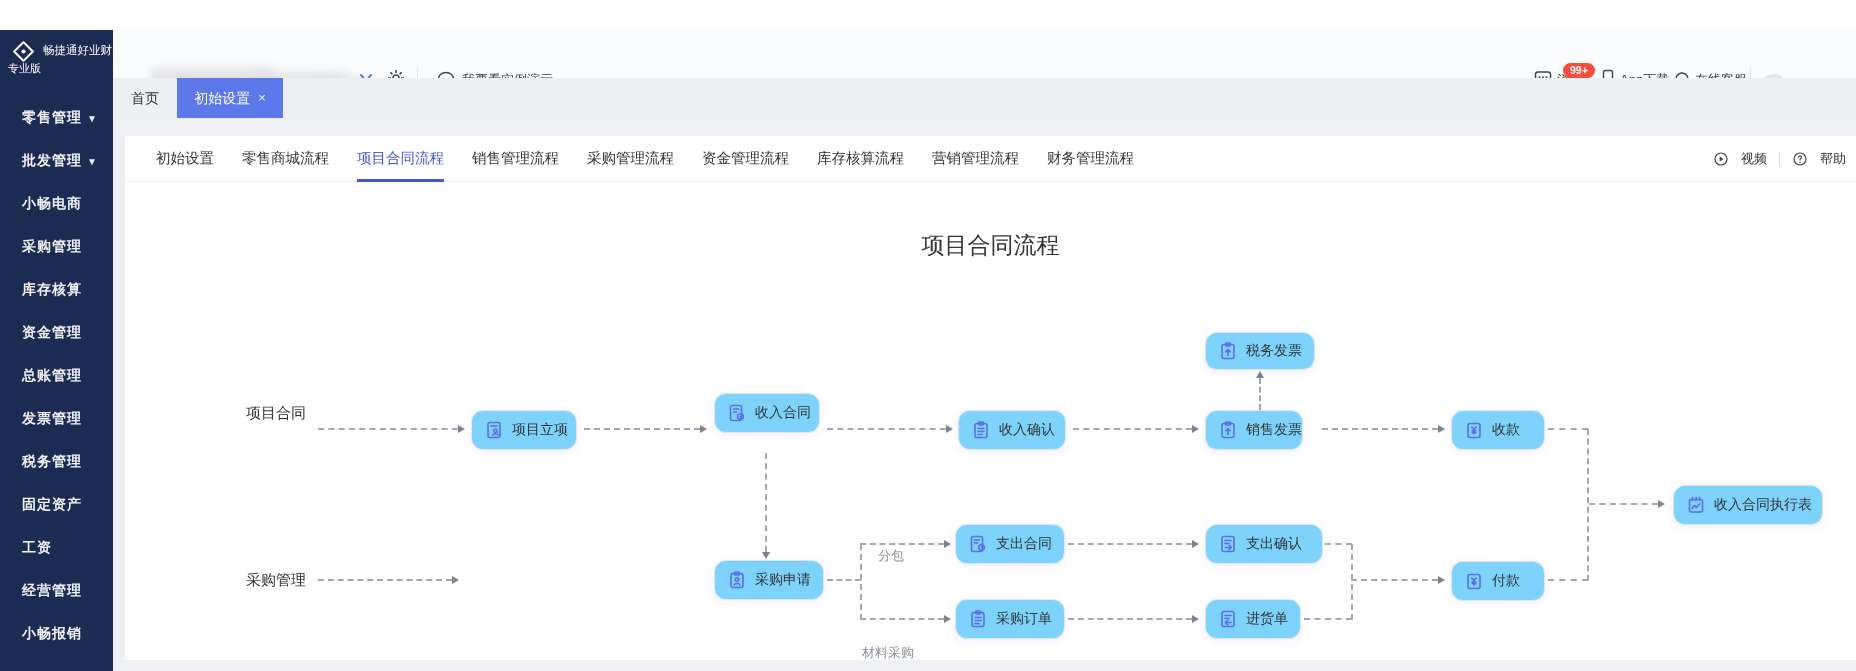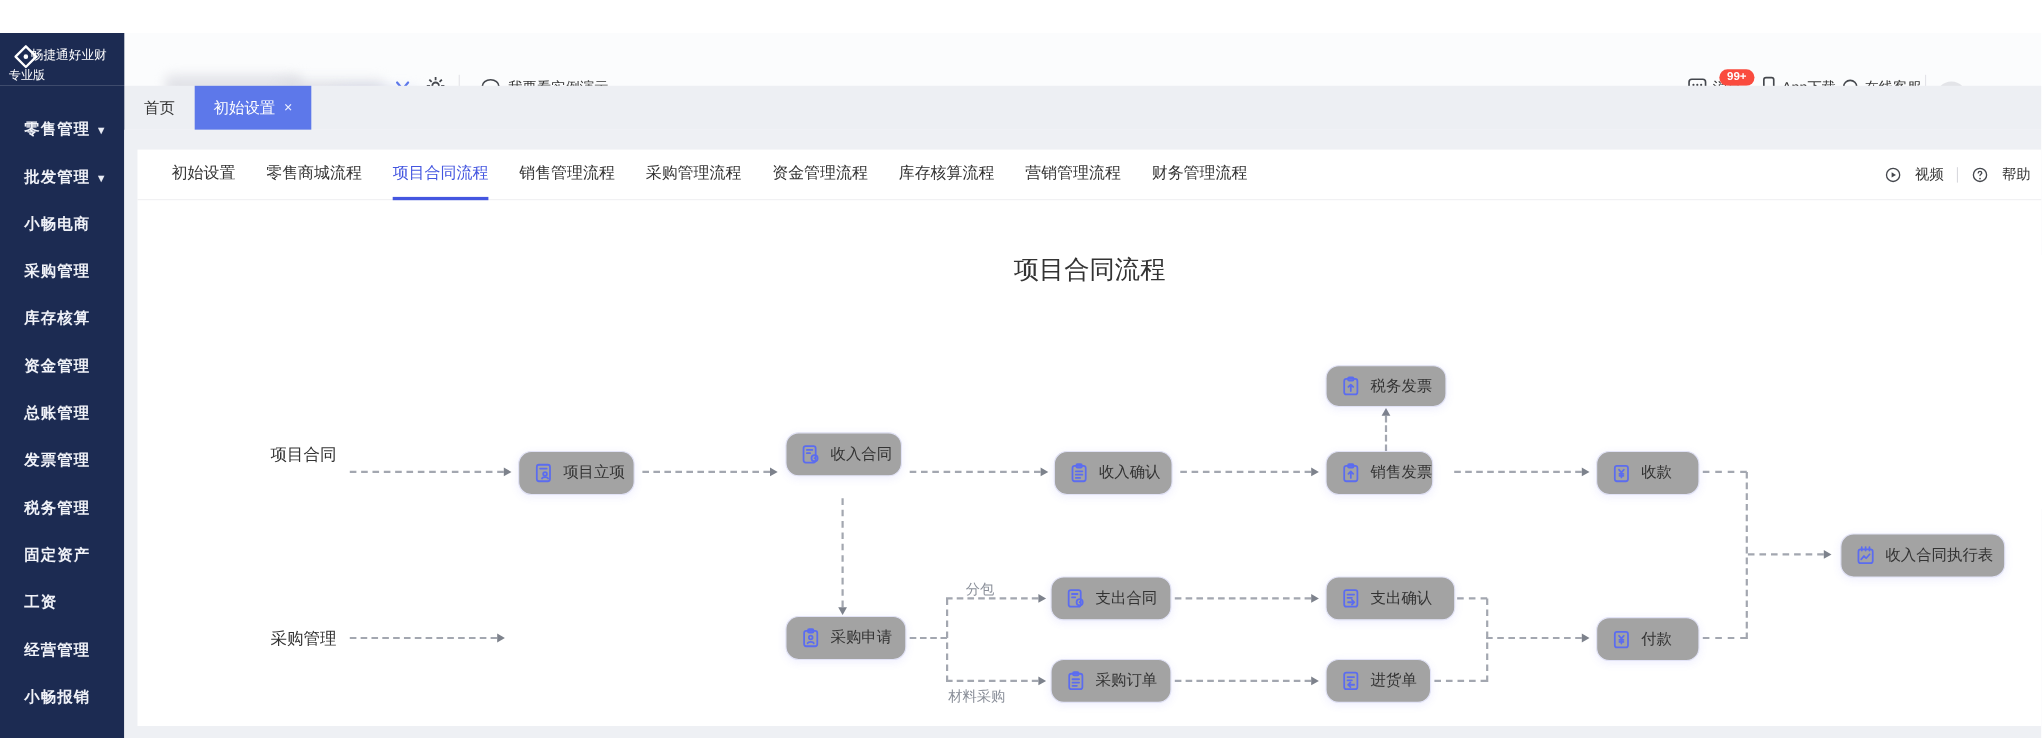--- a/index.html
+++ b/index.html
@@ -2,21 +2,21 @@
 <html><head>
 <meta charset="utf-8">
 <style>
   html,body{margin:0;padding:0;}
   .screen{position:relative;width:1856px;height:671px;background:#fff;overflow:hidden;
           font-family:"Liberation Sans",sans-serif;color:#333;}
   
   .topstrip{position:absolute;left:0;top:0;width:1856px;height:30px;background:#fff;}
   .header{position:absolute;left:0;top:30px;width:1856px;height:48px;background:#fbfcfd;}
   .logo-block{position:absolute;left:0;top:0;width:113px;height:48px;background:#1c2b52;}
-  .logo-name{position:absolute;left:28px;top:13px;font-size:11.5px;color:#fff;white-space:nowrap;}
+  .logo-name{position:absolute;left:43px;top:13px;font-size:11.5px;color:#fff;white-space:nowrap;}
   .logo-edition{position:absolute;left:8px;top:31px;font-size:11px;color:#fff;}
   .search-zone{position:absolute;left:140px;top:34px;width:300px;height:34px;cursor:text;}
   .blur1{position:absolute;left:10px;top:4px;width:125px;height:22px;background:#e2e3e8;filter:blur(5px);border-radius:6px;}
   .blur2{position:absolute;left:115px;top:10px;width:95px;height:18px;background:#dddee4;filter:blur(6px);border-radius:6px;}
   .blur3{position:absolute;left:165px;top:20px;width:75px;height:13px;background:#c9d3f0;filter:blur(7px);border-radius:6px;}
   .search-underline{position:absolute;left:0;top:33px;width:300px;height:1px;background:#dcdce2;}
   .hdr-ic{position:absolute;top:38px;width:20px;height:20px;}
   .hdr-divider{position:absolute;top:38px;width:1px;height:20px;background:#e3e3e8;}
   .hdr-link{position:absolute;top:41px;font-size:13px;color:#333;cursor:pointer;white-space:nowrap;}
   .badge{position:absolute;left:1563px;top:33px;background:#fa4b3e;color:#fff;font-size:10.5px;font-weight:bold;
@@ -39,22 +39,22 @@
   .card{position:absolute;left:125px;top:136px;width:1731px;height:524px;background:#fff;}
   .flowtab-row{position:absolute;left:125px;top:136px;width:1731px;height:46px;border-bottom:1px solid #f0f0f2;
                display:flex;align-items:center;gap:28px;padding-left:31px;box-sizing:border-box;}
   .flowtab{font-size:14.5px;color:#333;cursor:pointer;height:46px;line-height:44px;white-space:nowrap;}
   .flowtab.active{color:#4456e0;border-bottom:3px solid #4456e0;box-sizing:border-box;}
   .aux-links{position:absolute;right:10px;top:0;height:46px;display:flex;align-items:center;gap:12px;font-size:13px;color:#333;}
   .aux-sep{width:1px;height:14px;background:#d9d9de;}
   .page-title{position:absolute;left:125px;top:230px;width:1731px;text-align:center;font-size:23px;font-weight:500;color:#333;}
   
   .flow-label{position:absolute;font-size:15px;color:#333;white-space:nowrap;}
-  .edge-label{position:absolute;font-size:13px;color:#8a8f99;white-space:nowrap;}
-  .node{position:absolute;height:40px;box-sizing:border-box;background:#a3a3a3;border:1px solid #e2e3f6;border-radius:12px;
+  .edge-label{position:absolute;font-size:13px;color:#8a8f99;white-space:nowrap;margin-top:20px;}
+  .node{position:absolute;height:40px;box-sizing:border-box;background:#7dd3fc;border:1px solid #e2e3f6;border-radius:12px;
         display:flex;align-items:center;gap:8px;padding-left:12px;box-shadow:0 2px 8px rgba(99,102,241,0.10);
         font-size:14px;color:#333;cursor:pointer;white-space:nowrap;}
   .node svg{flex:0 0 auto;}
   .hl{position:absolute;height:0;border-top:2px dashed #a3a7b0;}
   .vl{position:absolute;width:0;border-left:2px dashed #a3a7b0;}
   .ah-r{position:absolute;width:0;height:0;border-top:4px solid transparent;border-bottom:4px solid transparent;border-left:7px solid #7d828c;}
   .ah-d{position:absolute;width:0;height:0;border-left:4px solid transparent;border-right:4px solid transparent;border-top:7px solid #7d828c;}
   .ah-u{position:absolute;width:0;height:0;border-left:4px solid transparent;border-right:4px solid transparent;border-bottom:7px solid #7d828c;}
 </style>
 </head>

